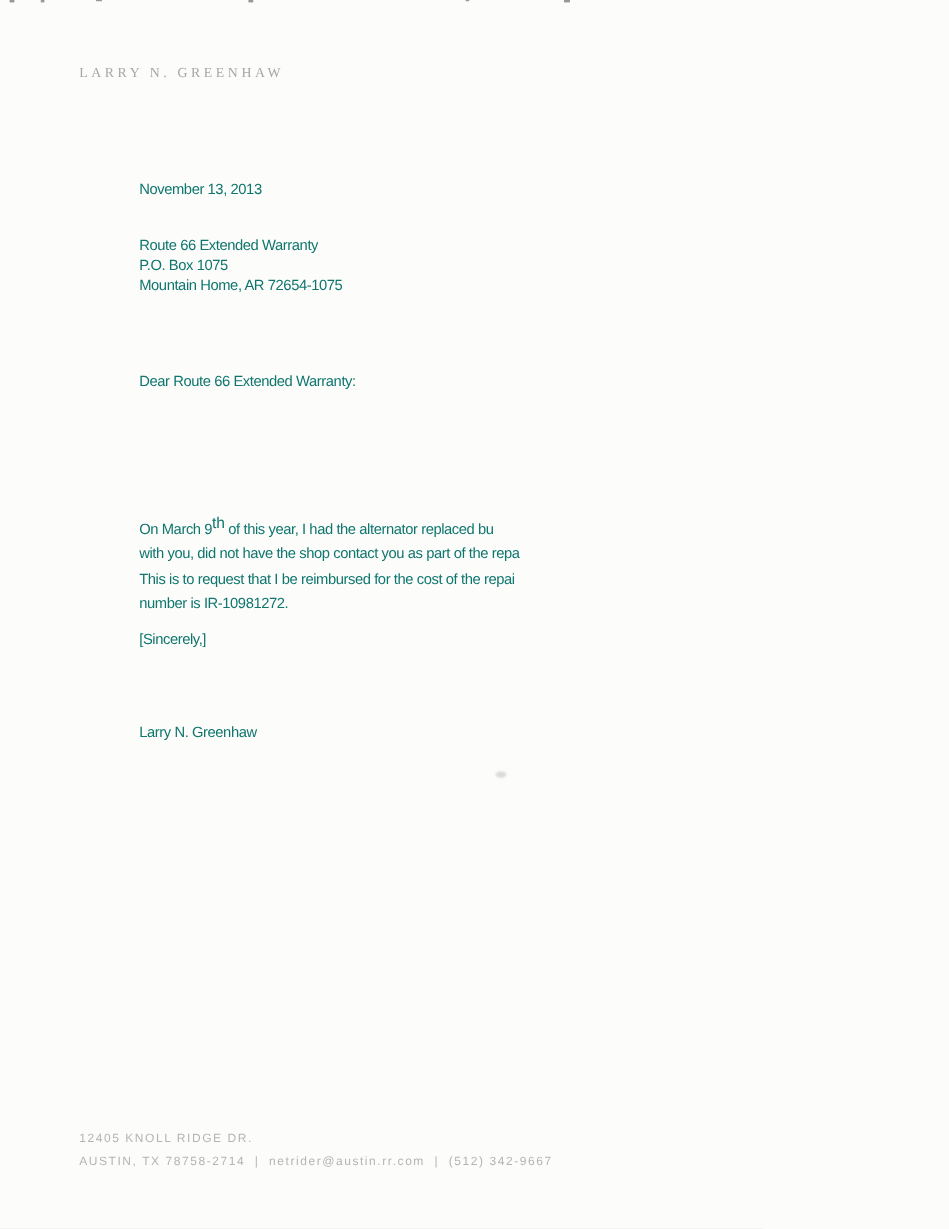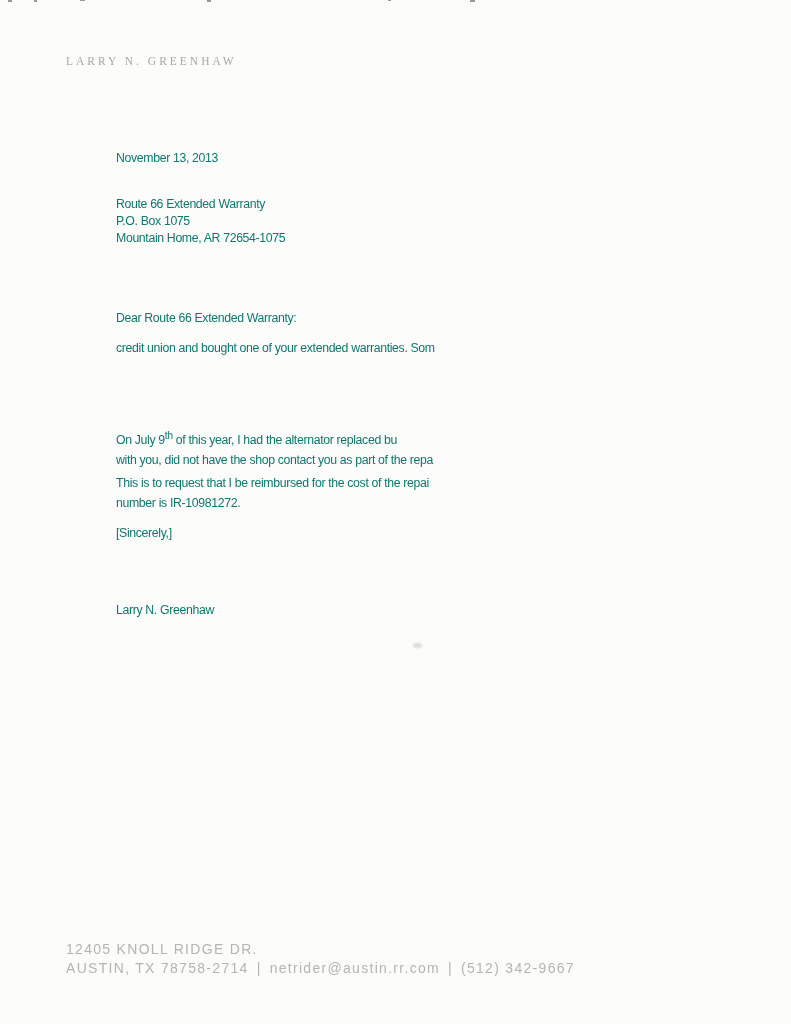--- a/index.html
+++ b/index.html
@@ -67,29 +67,29 @@
   .closing-line    { position: absolute; left: 116px; top: 524px; }
   .signature-line  { position: absolute; left: 116px; top: 601px; }
 
   
   .clip .ln {
     width: 332px;
     white-space: nowrap;
     overflow: hidden;
   }
   .ln sup {
-    font-size: 10px;
+    font-size: 13px;
     letter-spacing: -0.2px;
   }
 
   .footer {
     position: absolute;
     left: 66px;
     top: 940px;
-    font-size: 14px;
+    font-size: 10px;
     letter-spacing: 1.3px;
     line-height: 19px;
     color: #b4b4b1;
     white-space: nowrap;
   }
   .footer .sep { margin: 0 8px; }
 </style>
 </head>
 <body>
 
@@ -109,25 +109,24 @@
 
   <div class="recipient-block body-text">
     <div>Route 66 Extended Warranty</div>
     <div>P.O. Box 1075</div>
     <div>Mountain Home, AR 72654-1075</div>
   </div>
 
   <div class="salutation-line body-text">Dear Route 66 Extended Warranty:</div>
 
   <div class="para-1 body-text clip">
-    <div class="ln">credit union and bought one of your extended warranties.  Som</div>
   </div>
 
   <div class="para-2 body-text clip">
-    <div class="ln"><span>On July 9</span><sup>th</sup><span> of this year, I had the alternator replaced bu</span></div>
+    <div class="ln"><span>On March 9</span><sup>th</sup><span> of this year, I had the alternator replaced bu</span></div>
     <div class="ln">with you, did not have the shop contact you as part of the repa</div>
   </div>
 
   <div class="para-3 body-text clip">
     <div class="ln">This is to request that I be reimbursed for the cost of the repai</div>
     <div class="ln">number is IR-10981272.</div>
   </div>
 
   <div class="closing-line body-text">[Sincerely,]</div>
 

